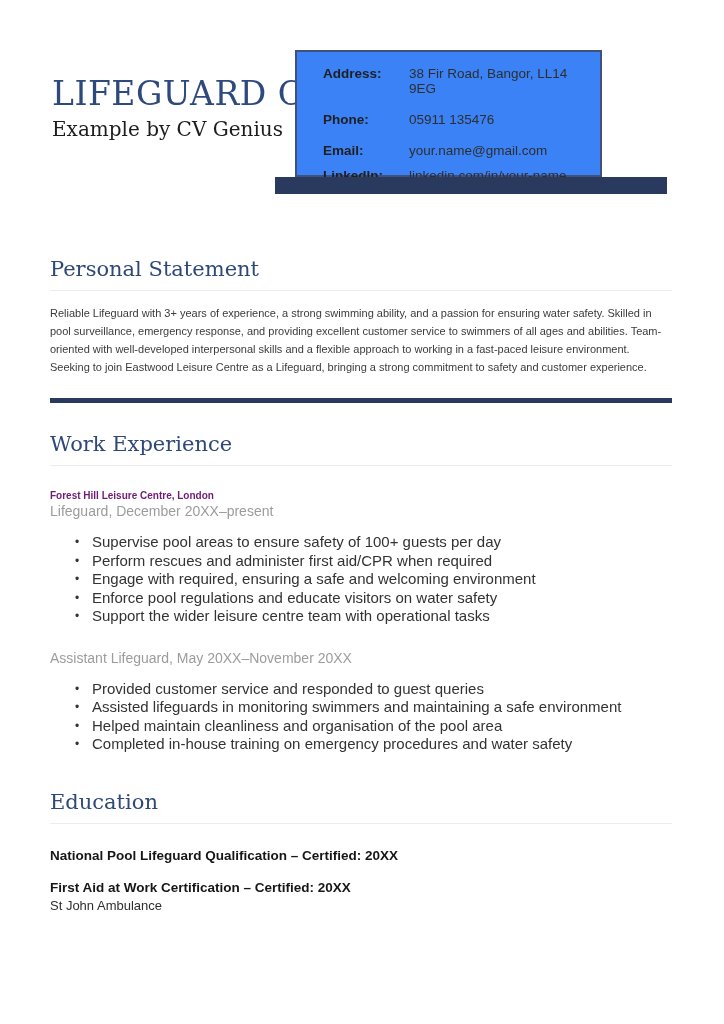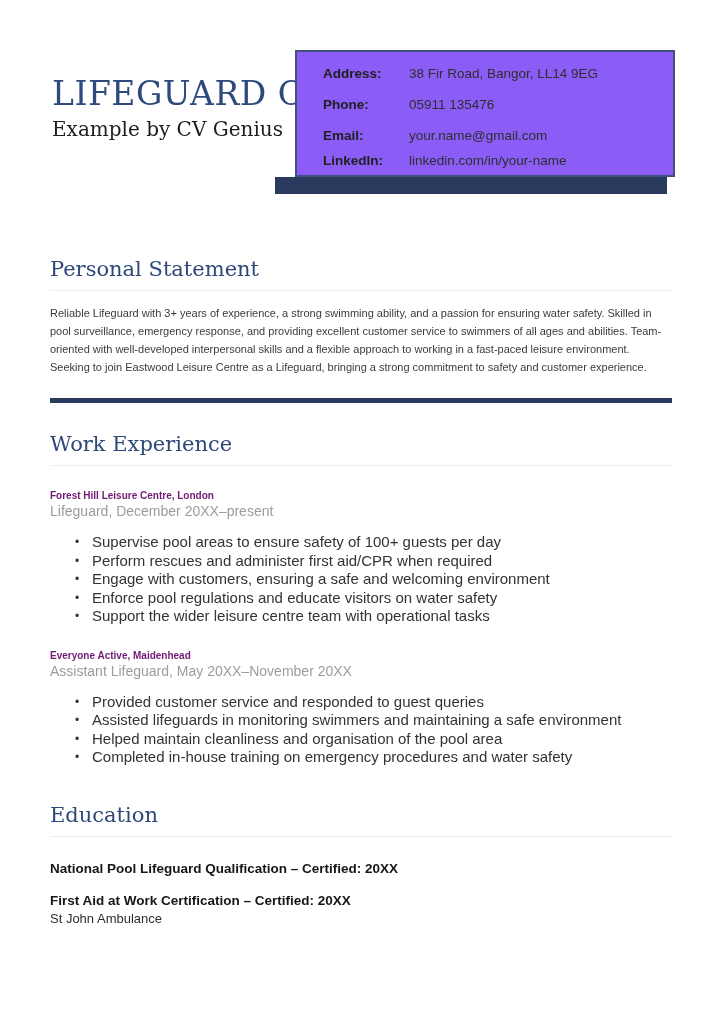--- a/index.html
+++ b/index.html
@@ -23,22 +23,22 @@
     letter-spacing:0.5px;
   }
   .cv-subtitle {
     font-family:"DejaVu Serif", serif;
     font-weight:normal;
     font-size:20px;
     color:#1d1d1d;
     margin-top:5px;
   }
   .contact-card {
-    position:absolute; left:295px; top:50px; width:380px; height:127px;
-    background:#8b5cf6;
+    position:absolute; left:295px; top:50px; width:307px; height:127px;
+    background:#3b82f6;
     border:2px solid #42517a;
     padding:12px 10px 0 26px;
   }
   .contact-row { display:flex; font-size:13.5px; }
   .contact-row.r0 { margin-top:2px; }
   .contact-row.r1 { margin-top:16px; }
   .contact-row.r2 { margin-top:16px; }
   .contact-row.r3 { margin-top:10px; }
   .contact-label { width:86px; font-weight:bold; color:#1f1f1f; flex:none; }
   .contact-value { color:#2e2e2e; }
@@ -129,28 +129,27 @@
 
     <h2 class="section-heading heading-we">Work Experience</h2>
     <hr class="rule-light">
 
     <div class="job">
       <div class="job-company">Forest Hill Leisure Centre, London</div>
       <div class="job-role">Lifeguard, December 20XX–present</div>
       <ul class="bullet-list">
         <li>Supervise pool areas to ensure safety of 100+ guests per day</li>
         <li>Perform rescues and administer first aid/CPR when required</li>
-        <li>Engage with customers, ensuring a safe and welcoming environment</li>
+        <li>Engage with required, ensuring a safe and welcoming environment</li>
         <li>Enforce pool regulations and educate visitors on water safety</li>
         <li>Support the wider leisure centre team with operational tasks</li>
       </ul>
     </div>
 
     <div class="job">
-      <div class="job-company">Everyone Active, Maidenhead</div>
       <div class="job-role">Assistant Lifeguard, May 20XX–November 20XX</div>
       <ul class="bullet-list">
         <li>Provided customer service and responded to guest queries</li>
         <li>Assisted lifeguards in monitoring swimmers and maintaining a safe environment</li>
         <li>Helped maintain cleanliness and organisation of the pool area</li>
         <li>Completed in-house training on emergency procedures and water safety</li>
       </ul>
     </div>
 
     <h2 class="section-heading heading-edu">Education</h2>

